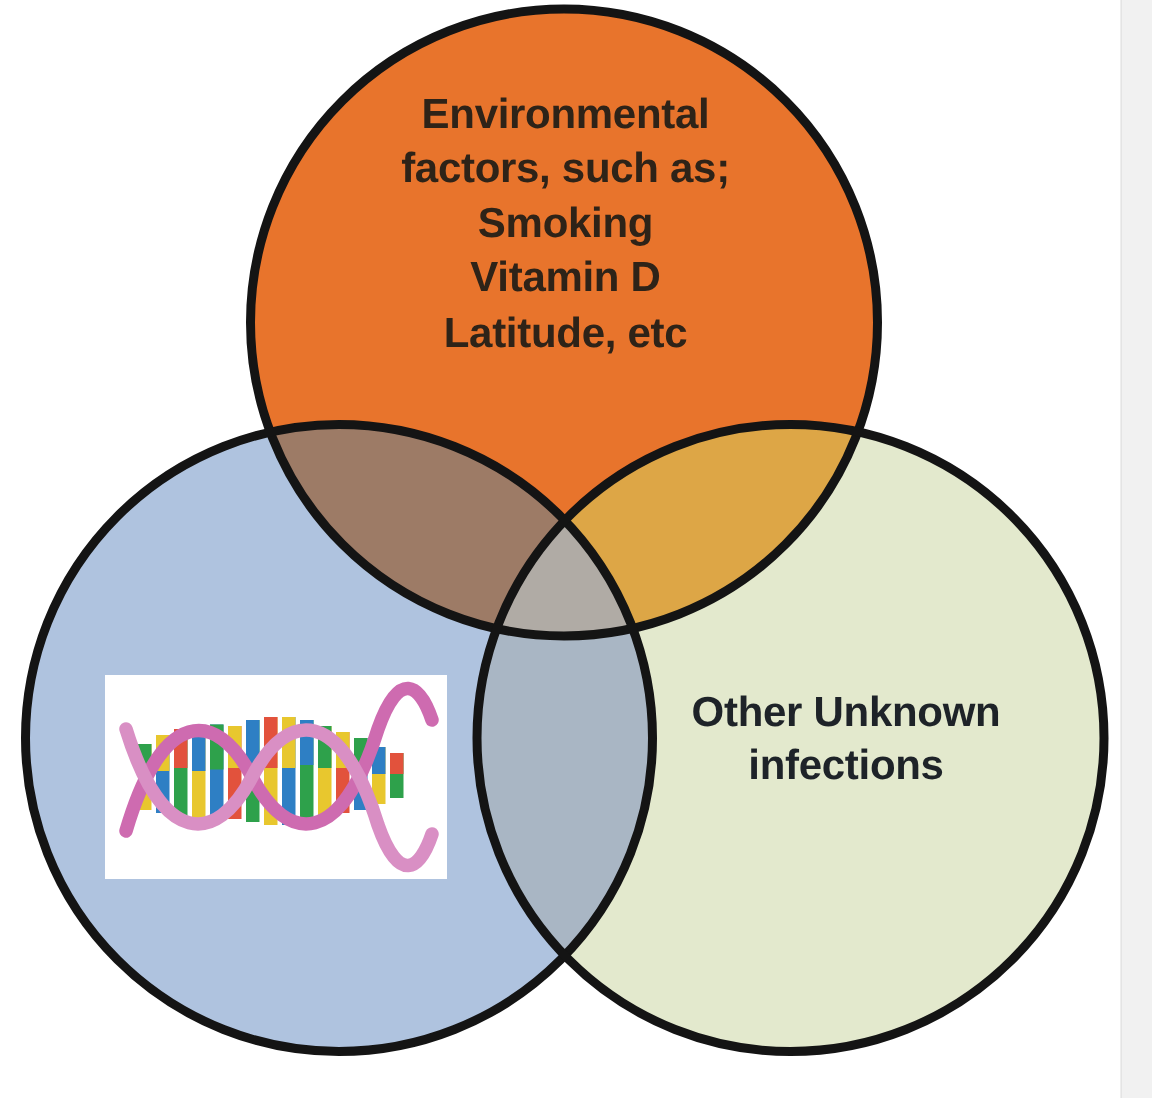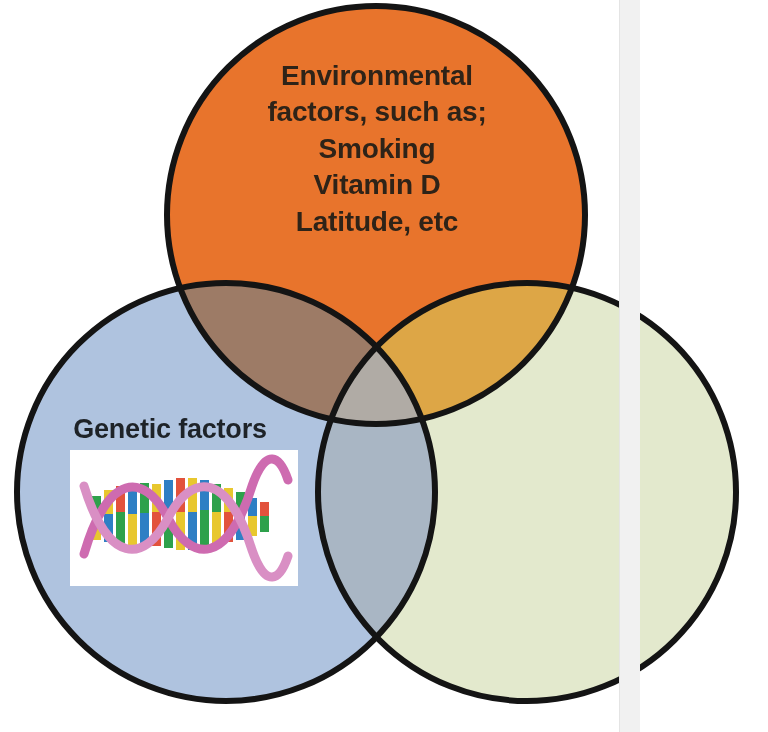--- a/index.html
+++ b/index.html
@@ -10,21 +10,21 @@
   }
   body {
     width: 768px;
     height: 732px;
     overflow: hidden;
     font-family: "Liberation Sans", sans-serif;
   }
 
   #stage {
     position: relative;
-    width: 640px;
+    width: 768px;
     height: 732px;
     background: #ffffff;
   }
 
   
   #right-edge-band {
     position: absolute;
     top: 0;
     right: 0;
     width: 20px;
@@ -149,22 +149,23 @@
     <circle cx="226" cy="492" r="209" fill="none" stroke="#141414" stroke-width="6"></circle>
     <circle cx="527" cy="492" r="209" fill="none" stroke="#141414" stroke-width="6"></circle>
   </svg>
 
   <div class="label" id="label-environmental">Environmental
 factors, such as;
 Smoking
 Vitamin D
 Latitude, etc</div>
 
-  <div class="label" id="label-genetic">Genetic factors</div>
-
+
+  <div class="label" id="label-infections">Other Unknown
+infections</div>
 
 
   <div id="dna-figure">
     <svg id="dna-svg" viewBox="0 0 228 136">
       <rect x="0" y="0" width="228" height="136" fill="#ffffff"></rect>
       <g>
         <rect x="22" y="46" width="9" height="44" fill="#E8C72E"></rect>
         <rect x="22" y="46" width="9" height="20" fill="#2EA14B"></rect>
         <rect x="34" y="40" width="9" height="52" fill="#2E7FC4"></rect>
         <rect x="34" y="40" width="9" height="24" fill="#E8C72E"></rect>

